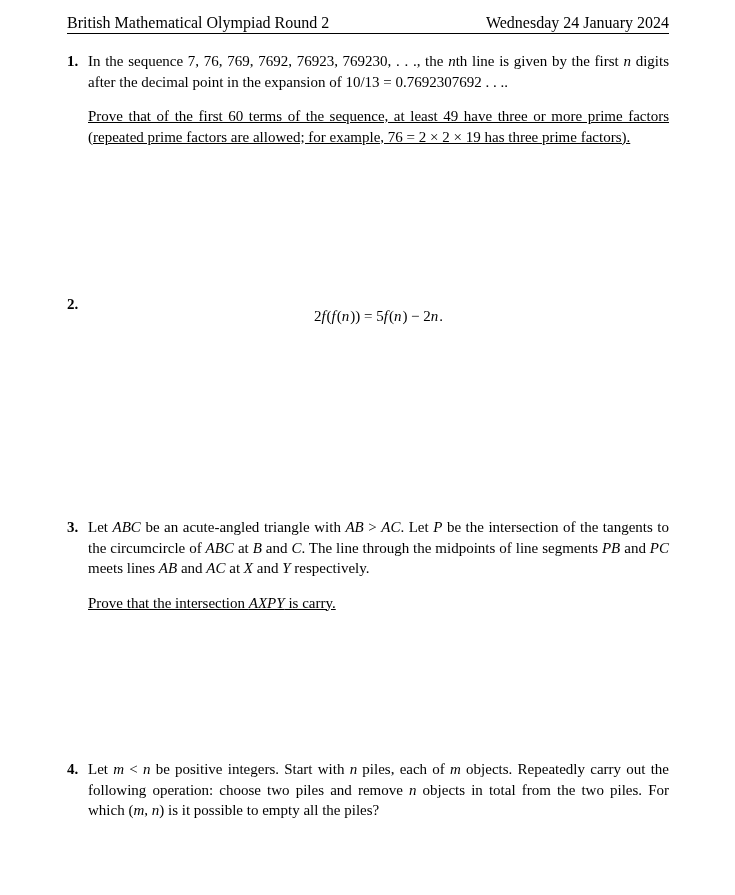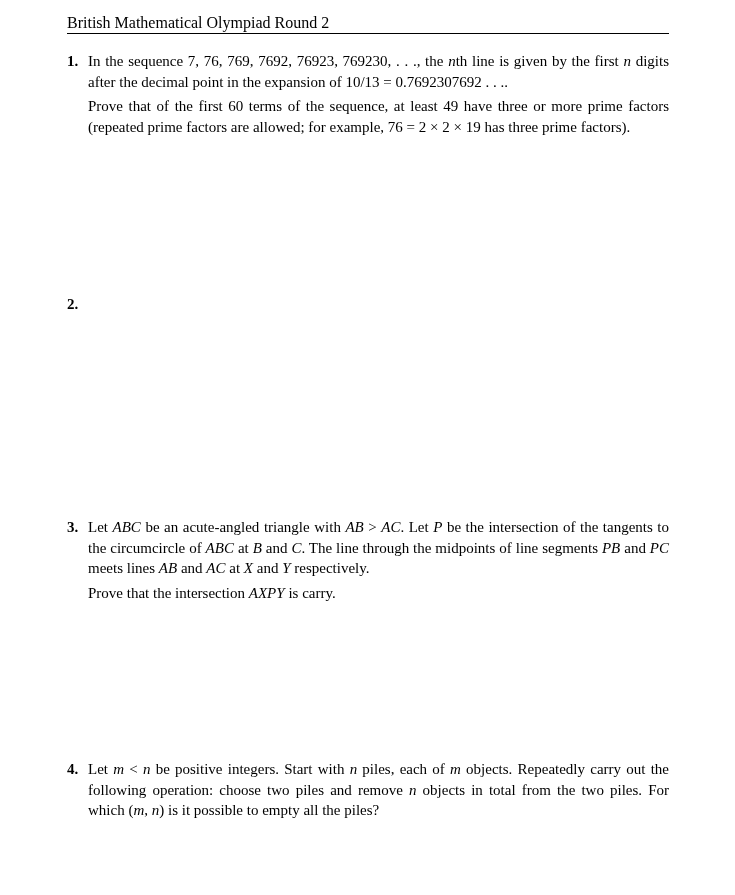--- a/index.html
+++ b/index.html
@@ -41,48 +41,50 @@
     position:absolute;
     left:0;
     top:0;
     font-weight:bold;
   }
   .pbody{margin-left:21px;}
   .para{
     margin:0;
     text-align:justify;
   }
-  .para + .para{margin-top:4px;}
+  .para + .para{margin-top:14px;text-decoration:underline;}
   .equation{
     margin:12px 0 0 0;
     text-align:center;
   }
   em{font-style:italic;}
   .equation em{margin-right:1px;}
 </style>
 </head>
 <body>
 
 <div class="page">
 
   <div class="header">
     <span>British Mathematical Olympiad Round 2</span>
+    <span>Wednesday 24 January 2024</span>
   </div>
 
   <div class="problem" style="top:51px">
     <span class="num">1.</span>
     <div class="pbody">
       <p class="para"><span>In the sequence 7, 76, 769, 7692, 76923, 769230, .&nbsp;.&nbsp;., the </span><em>n</em><span>th line is given by the first </span><em>n</em><span> digits after the decimal point in the expansion of 10/13 = 0.7692307692&nbsp;.&nbsp;.&nbsp;..</span></p>
       <p class="para"><span>Prove that of the first 60 terms of the sequence, at least 49 have three or more prime factors (repeated prime factors are allowed; for example, 76 = 2 × 2 × 19 has three prime factors).</span></p>
     </div>
   </div>
 
   <div class="problem" style="top:294px">
     <span class="num">2.</span>
     <div class="pbody">
+      <p class="para equation"><span>2</span><em>f</em><span>(</span><em>f</em><span>(</span><em>n</em><span>)) = 5</span><em>f</em><span>(</span><em>n</em><span>) − 2</span><em>n</em><span>.</span></p>
     </div>
   </div>
 
   <div class="problem" style="top:517px">
     <span class="num">3.</span>
     <div class="pbody">
       <p class="para"><span>Let </span><em>ABC</em><span> be an acute-angled triangle with </span><em>AB</em><span> &gt; </span><em>AC</em><span>.  Let </span><em>P</em><span> be the intersection of the tangents to the circumcircle of </span><em>ABC</em><span> at </span><em>B</em><span> and </span><em>C</em><span>.  The line through the midpoints of line segments </span><em>PB</em><span> and </span><em>PC</em><span> meets lines </span><em>AB</em><span> and </span><em>AC</em><span> at </span><em>X</em><span> and </span><em>Y</em><span> respectively.</span></p>
       <p class="para"><span>Prove that the intersection </span><em>AXPY</em><span> is carry.</span></p>
     </div>
   </div>

